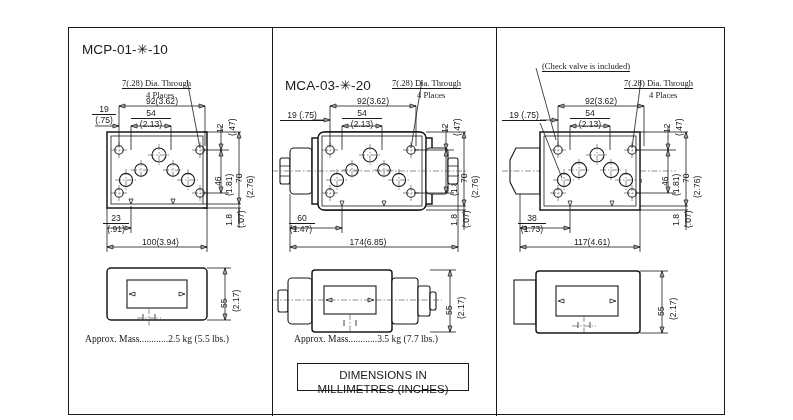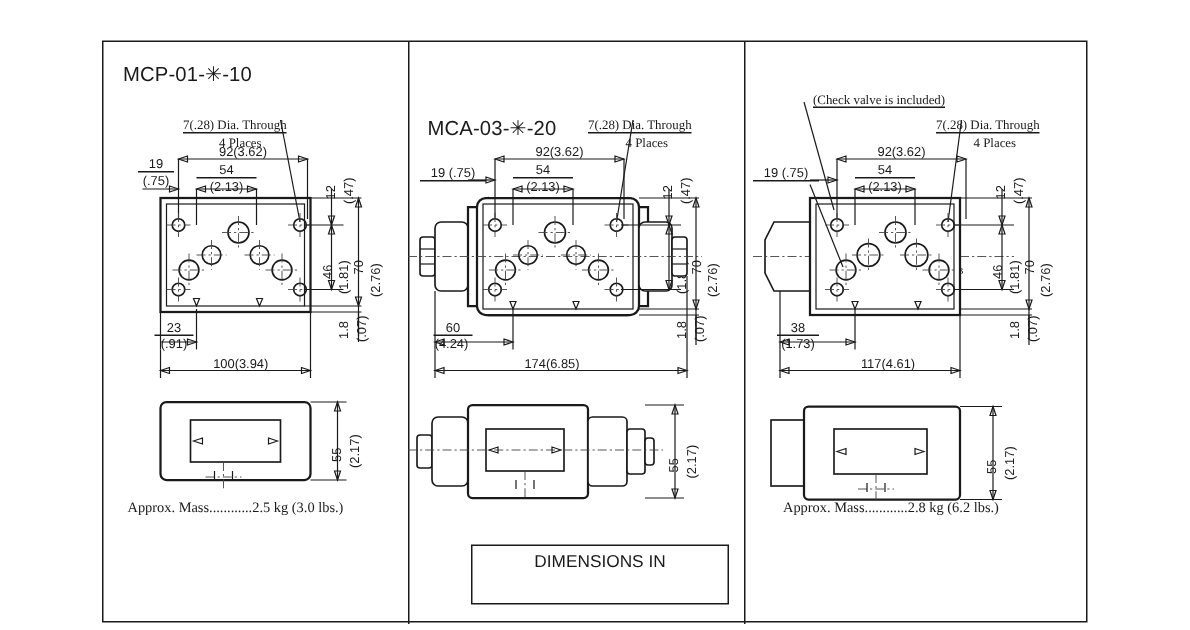--- a/index.html
+++ b/index.html
@@ -72,21 +72,21 @@
       <div class="dim" style="left:34px;top:196px;width:26px;">(.91)</div>
 
       <div class="dim" style="left:38px;top:209px;width:107px;">100(3.94)</div>
 
       <div class="lbl" style="left:85px;top:116px;">P</div>
       <div class="lbl" style="left:70px;top:136px;">A</div>
       <div class="lbl" style="left:113px;top:136px;">B</div>
       <div class="lbl" style="left:40px;top:145px;"><span>T</span><sub>A</sub></div>
       <div class="lbl" style="left:126px;top:145px;"><span>T</span><sub>B</sub></div>
 
-      <div class="mass" style="left:16px;top:305px;"><span>Approx. Mass............</span><span>2.5 kg (3.0 lbs.)</span></div>
+      <div class="mass" style="left:16px;top:305px;"><span>Approx. Mass............</span><span>2.5 kg (5.5 lbs.)</span></div>
 
       <svg width="203" height="388">
 
         <rect class="ln thick fillw" x="38" y="104" width="100" height="76"></rect>
         <rect class="ln thin" x="42" y="108" width="92" height="68"></rect>
 
         <line class="ln thin" x1="50" y1="78" x2="136" y2="78"></line>
         <path class="ln thin" d="M50,78 l6,-2 v4 z M136,78 l-6,-2 v4 z" fill="#1a1a1a"></path>
         <line class="ln thin" x1="50" y1="78" x2="50" y2="118"></line>
         <line class="ln thin" x1="136" y1="78" x2="136" y2="118"></line>
@@ -203,30 +203,31 @@
 
       <div class="vdim" style="left:166px;top:158px;">46</div>
       <div class="vdim" style="left:177px;top:168px;">(1.81)</div>
       <div class="vdim" style="left:187px;top:155px;">70</div>
       <div class="vdim" style="left:198px;top:170px;">(2.76)</div>
 
       <div class="vdim" style="left:177px;top:198px;">1.8</div>
       <div class="vdim" style="left:189px;top:200px;">(.07)</div>
 
       <div class="dim u" style="left:17px;top:185px;width:26px;">60</div>
-      <div class="dim" style="left:16px;top:196px;width:26px;">(4.24)</div>
+      <div class="dim" style="left:16px;top:196px;width:26px;">(1.47)</div>
 
       <div class="dim" style="left:36px;top:209px;width:120px;">174(6.85)</div>
 
       <div class="lbl" style="left:93px;top:116px;">P</div>
       <div class="lbl" style="left:78px;top:136px;">A</div>
       <div class="lbl" style="left:121px;top:136px;">B</div>
       <div class="lbl" style="left:48px;top:145px;"><span>T</span><sub>A</sub></div>
       <div class="lbl" style="left:134px;top:145px;"><span>T</span><sub>B</sub></div>
 
+      <div class="mass" style="left:22px;top:305px;"><span>Approx. Mass............</span><span>3.5 kg (7.7 lbs.)</span></div>
 
       <svg width="224" height="388">
 
         <rect class="ln med fillw" x="8" y="130" width="10" height="26" rx="2"></rect>
         <rect class="ln med fillw" x="18" y="120" width="22" height="46" rx="4"></rect>
         <line class="ln thin" x1="8" y1="138" x2="18" y2="138"></line>
         <line class="ln thin" x1="8" y1="148" x2="18" y2="148"></line>
 
         <path class="ln thick fillw" d="M40,110 h6 a8,8 0 0 1 8,-6 h92 a8,8 0 0 1 8,6 h6 v66 h-6 a8,8 0 0 1 -8,6 h-92 a8,8 0 0 1 -8,-6 h-6 z"></path>
         <rect class="ln thick fillw" x="46" y="104" width="108" height="78" rx="6"></rect>
@@ -365,21 +366,20 @@
       <div class="dim" style="left:22px;top:196px;width:28px;">(1.73)</div>
 
       <div class="dim" style="left:36px;top:209px;width:120px;">117(4.61)</div>
 
       <div class="lbl" style="left:96px;top:116px;">P</div>
       <div class="lbl" style="left:80px;top:136px;">A</div>
       <div class="lbl" style="left:124px;top:136px;">B</div>
       <div class="lbl" style="left:52px;top:145px;"><span>T</span><sub>A</sub></div>
       <div class="lbl" style="left:137px;top:145px;"><span>T</span><sub>B</sub></div>
 
-      <div class="mass" style="left:26px;top:305px;"><span>Approx. Mass............</span><span>2.8 kg (6.2 lbs.)</span></div>
 
       <svg width="230" height="388">
 
         <path class="ln med fillw" d="M20,120 h24 v46 h-24 l-6,-12 v-22 z"></path>
         <line class="cl" x1="6" y1="143" x2="180" y2="143"></line>
 
         <rect class="ln thick fillw" x="44" y="104" width="100" height="78"></rect>
         <rect class="ln thin" x="48" y="108" width="92" height="70"></rect>
 
         <line class="ln thin" x1="62" y1="78" x2="148" y2="78"></line>
@@ -470,18 +470,19 @@
         <path class="ln thin" d="M82,294 v6 M94,294 v6"></path>
         <line class="ln thin" x1="144" y1="243" x2="172" y2="243"></line>
         <line class="ln thin" x1="144" y1="305" x2="172" y2="305"></line>
         <line class="ln thin" x1="166" y1="243" x2="166" y2="305"></line>
         <path class="ln thin" d="M166,243 l-2,6 h4 z M166,305 l-2,-6 h4 z" fill="#1a1a1a"></path>
       </svg>
       <div class="vdim" style="left:160px;top:288px;">55</div>
       <div class="vdim" style="left:172px;top:292px;">(2.17)</div>
     </div>
 
-    <div class="dimbox" style="left:245px;top:335px;width:172px;height:40px;">
+    <div class="dimbox" style="left:228px;top:335px;width:172px;height:28px;">
       <div>DIMENSIONS IN</div>
+      <div>MILLIMETRES (INCHES)</div>
     </div>
 
   </div>
 </div>
 
 </body></html>

